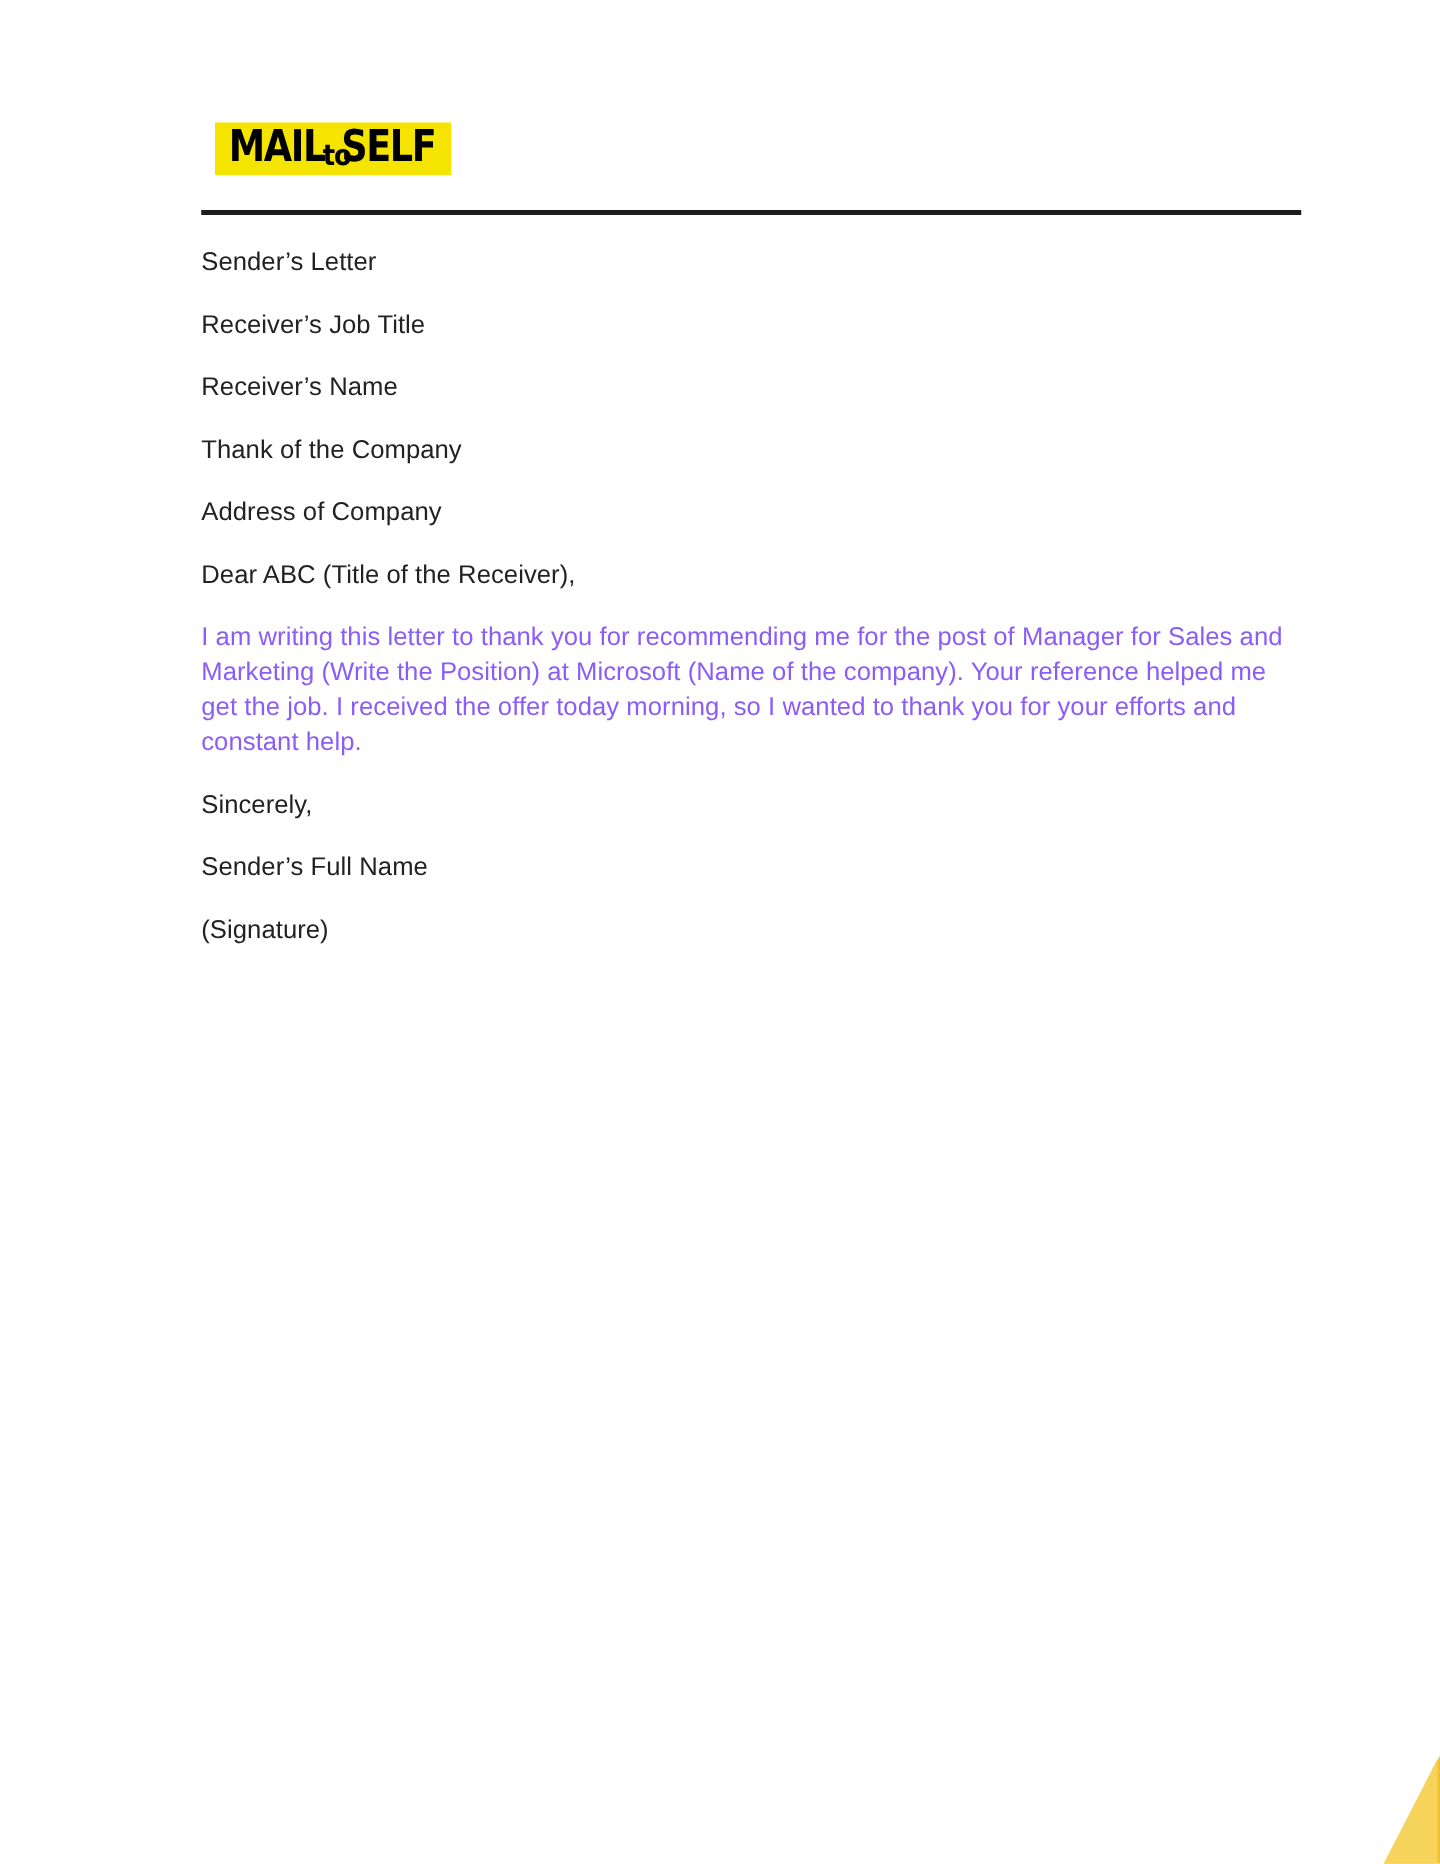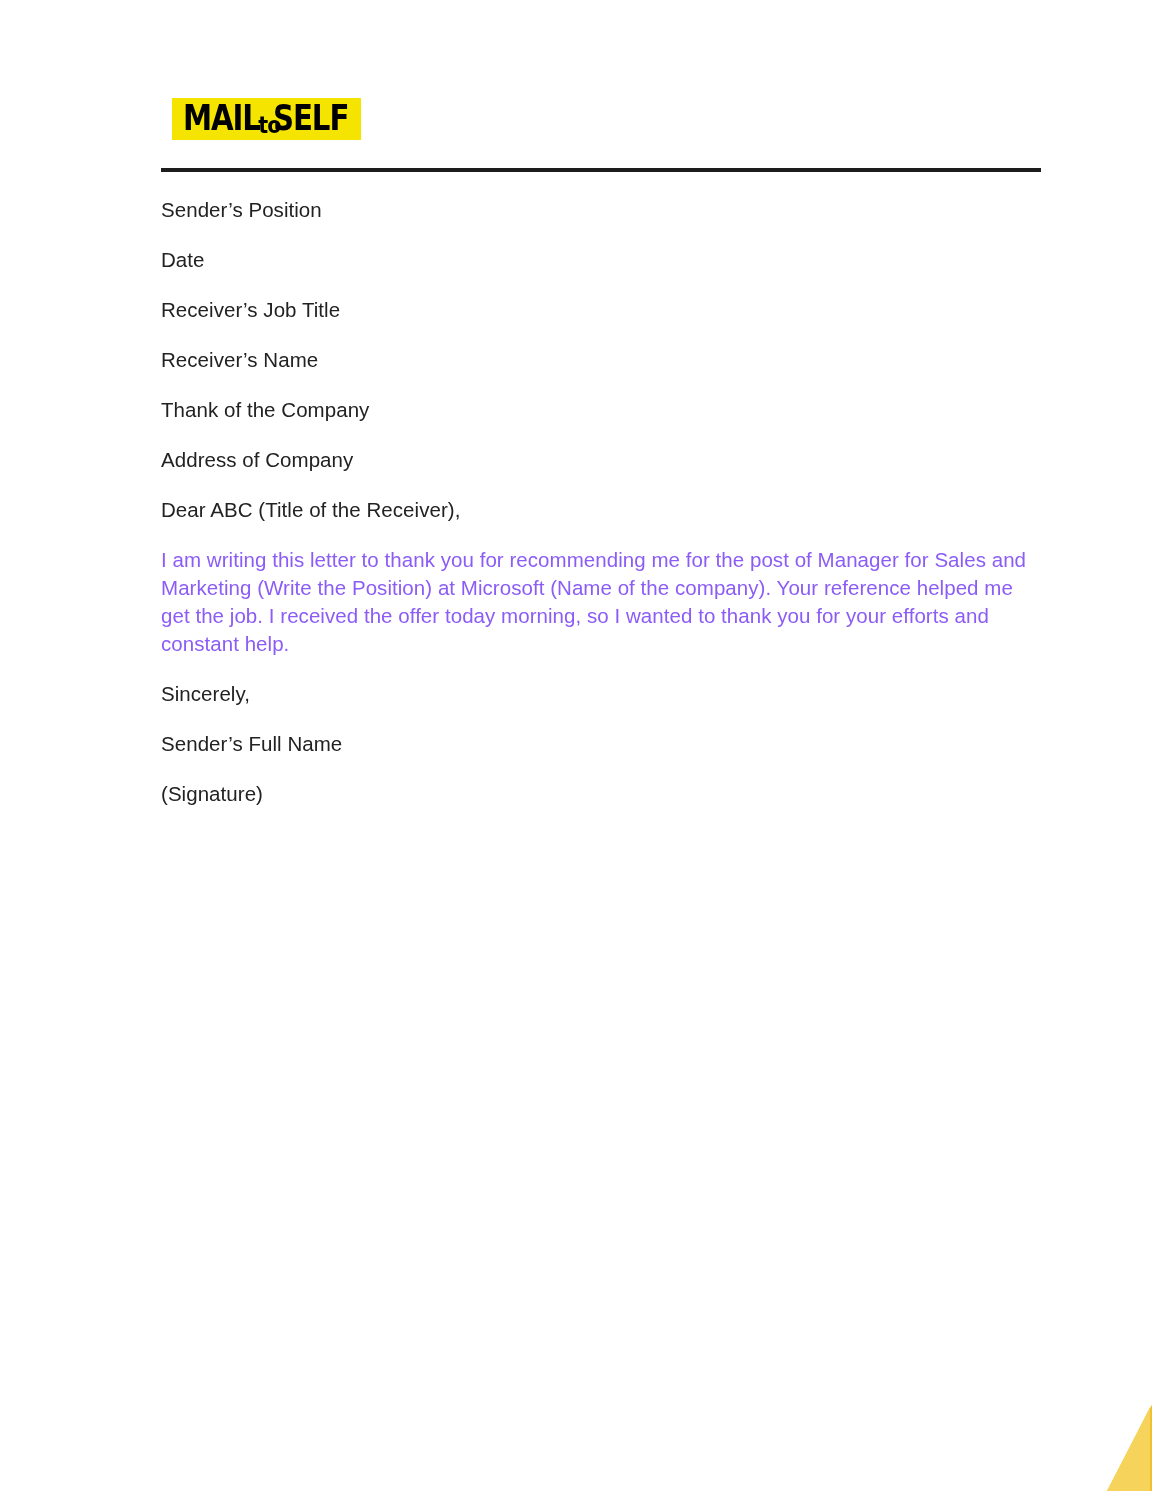--- a/index.html
+++ b/index.html
@@ -137,22 +137,21 @@
     <div id="logo-block">
       <div id="brand-logo">
         <span class="brand-part">MAIL</span><span class="brand-mid">to</span><span class="brand-part">SELF</span>
       </div>
     </div>
 
     <div id="header-rule"></div>
 
     <div id="letter-body">
 
-      <p class="letter-line">Sender’s Position</p>
-      <p class="letter-line">Date</p>
+      <p class="letter-line">Sender’s Letter</p>
       <p class="letter-line">Receiver’s Job Title</p>
       <p class="letter-line">Receiver’s Name</p>
       <p class="letter-line">Thank of the Company</p>
       <p class="letter-line">Address of Company</p>
 
 
       <p class="letter-line">Dear ABC (Title of the Receiver),</p>
 
       <p class="letter-para">I am writing this letter to thank you for recommending me for the post of Manager for Sales and Marketing (Write the Position) at Microsoft (Name of the company). Your reference helped me get the job. I received the offer today morning, so I wanted to thank you for your efforts and constant help.</p>
 

